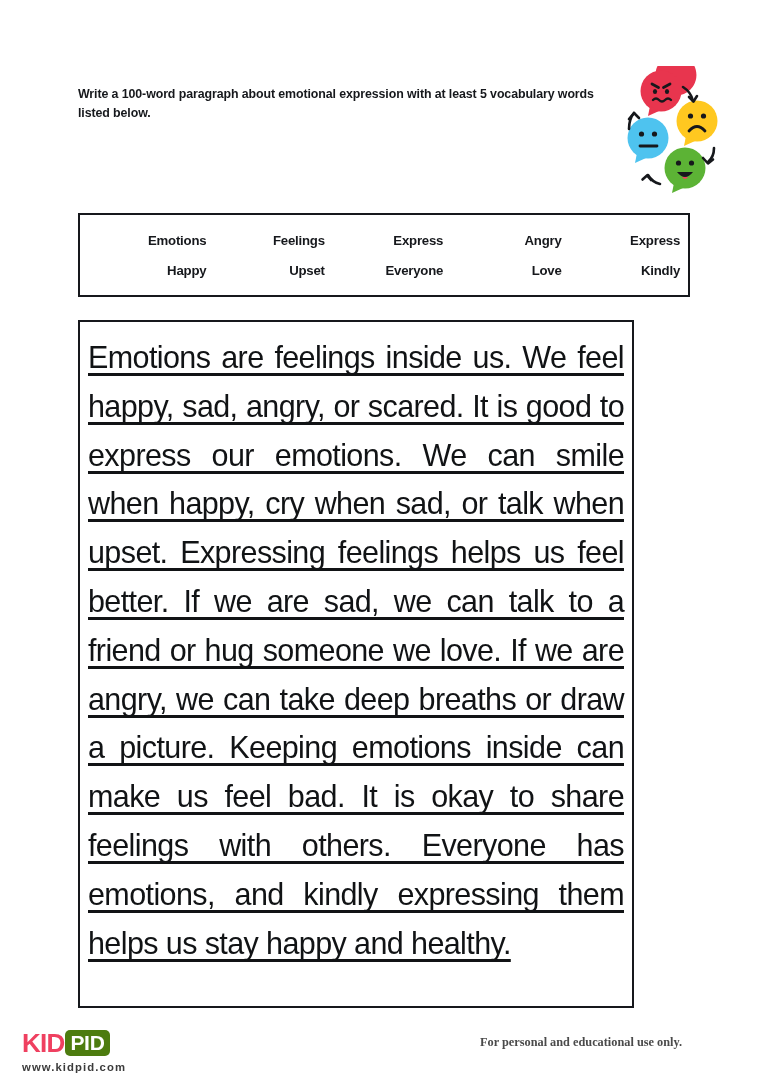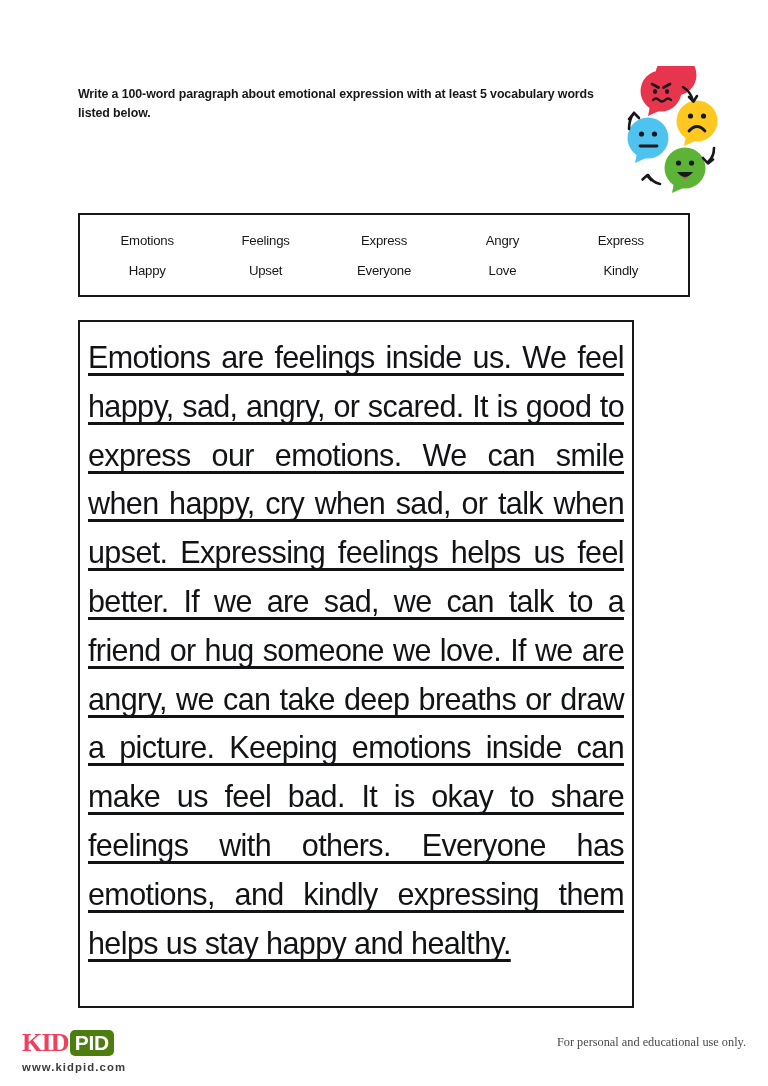--- a/index.html
+++ b/index.html
@@ -67,24 +67,24 @@
     justify-content: center;
     padding: 2px 8px 2px 8px;
   }
   .vocab-row {
     display: flex;
     width: 100%;
   }
   .vocab-row + .vocab-row { margin-top: 15px; }
   .vocab-cell {
     flex: 1 1 0;
-    text-align: center;
+    text-align: right;
     font-family: "Liberation Sans", sans-serif;
     font-size: 13.2px;
-    font-weight: 400;
+    font-weight: 700;
     color: #16181c;
     letter-spacing: -0.2px;
   }
 
   
   .answer-box {
     position: absolute;
     left: 78px;
     top: 320px;
     width: 556px;
@@ -121,21 +121,21 @@
     top: 1029px;
     width: 170px;
     height: 48px;
   }
   .logo-word {
     display: flex;
     align-items: center;
     height: 27px;
   }
   .logo-kid {
-    font-family: Liberation Serif, serif;
+    font-family: Liberation Sans, sans-serif;
     font-size: 26px;
     font-weight: 700;
     color: #ef4060;
     letter-spacing: -0.8px;
     line-height: 1;
   }
   .logo-pid {
     font-family: "Liberation Sans", sans-serif;
     font-size: 21px;
     font-weight: 700;
@@ -153,25 +153,26 @@
     font-size: 11.3px;
     font-weight: 700;
     color: #3b3b3b;
     letter-spacing: 1.1px;
   }
   .footer-note {
     position: absolute;
     right: 22px;
     top: 1034px;
     width: 330px;
-    text-align: right;
+    text-align: center;
     font-family: "Liberation Serif", serif;
     font-size: 12.3px;
     color: #4a4a4a;
     line-height: 1.45;
+    font-weight: bold;
   }
   .footer-note .link {
     text-decoration: underline;
     color: #4a4a4a;
   }
 </style>
 </head>
 <body>
 
 <div class="header">

